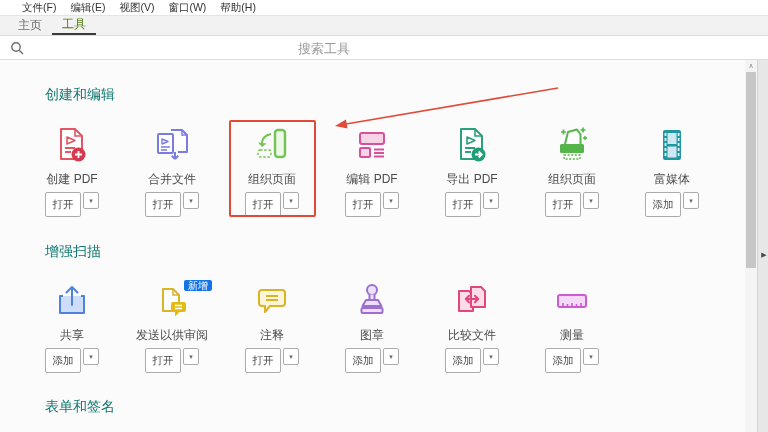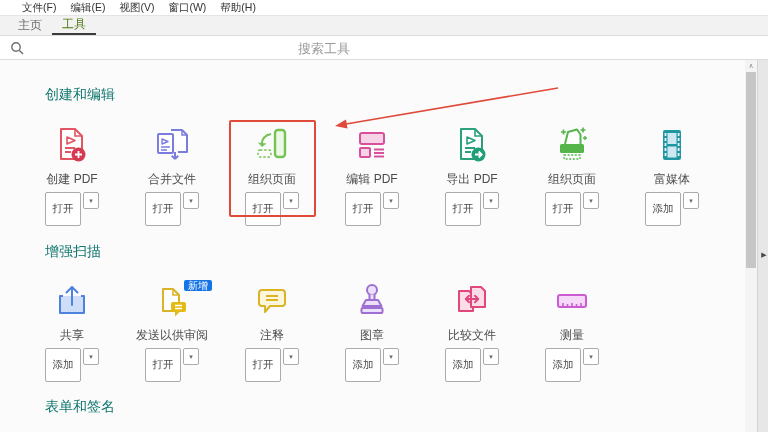--- a/index.html
+++ b/index.html
@@ -24,21 +24,21 @@
   .search-input::placeholder { color:#9a9a9a; }
 
   
   .content { position:absolute; left:0; top:60px; width:768px; height:372px; background:#fbfbfb; }
   .section-title { position:absolute; left:45px; font-size:14px; color:#0f766e; }
   .row { position:absolute; left:22px; display:flex; }
   .tool-card { width:100px; display:flex; flex-direction:column; align-items:center; position:relative; }
   .icon-wrap { height:54px; display:flex; align-items:center; justify-content:center; }
   .tool-label { font-size:12px; color:#4c4c4c; height:14px; line-height:14px; white-space:nowrap; }
   .btn-group { display:flex; margin-top:6px; }
-  .btn-main { min-width:36px; height:34px; background:#fff; border:1px solid #ababab; border-radius:2px;
+  .btn-main { min-width:36px; height:25px; background:#fff; border:1px solid #ababab; border-radius:2px;
               font-size:10.5px; color:#4a4a4a; display:flex; align-items:center; justify-content:center; padding:0 6px; }
   .btn-drop { width:16px; height:17px; background:#fff; border:1px solid #ababab; border-radius:2px;
               margin-left:2px; font-size:7px; color:#6b6b6b; display:flex; align-items:center; justify-content:center; }
   .new-badge { position:absolute; top:6px; left:62px; background:#1473e6; color:#fff; font-size:10px;
                line-height:11px; padding:0 4px; border-radius:2px; white-space:nowrap; }
 
   
   .highlight-box { position:absolute; left:229px; top:120px; width:87px; height:97px;
                    border:2px solid #e04a38; border-radius:2px; pointer-events:none; }
   .anno-arrow { position:absolute; left:0; top:0; pointer-events:none; }

